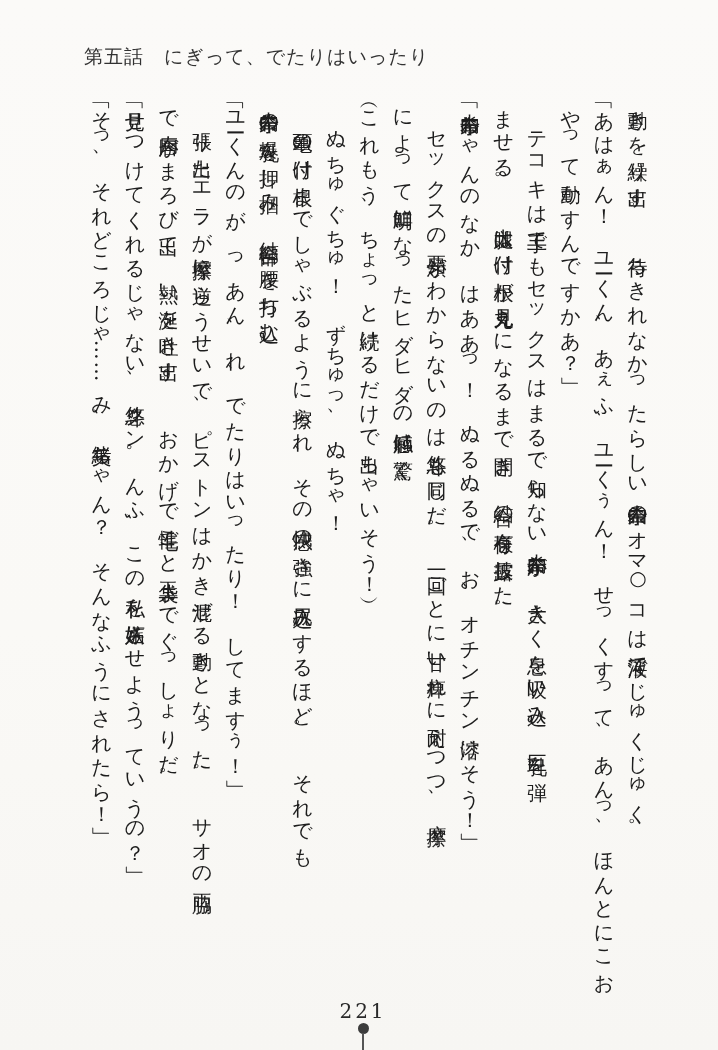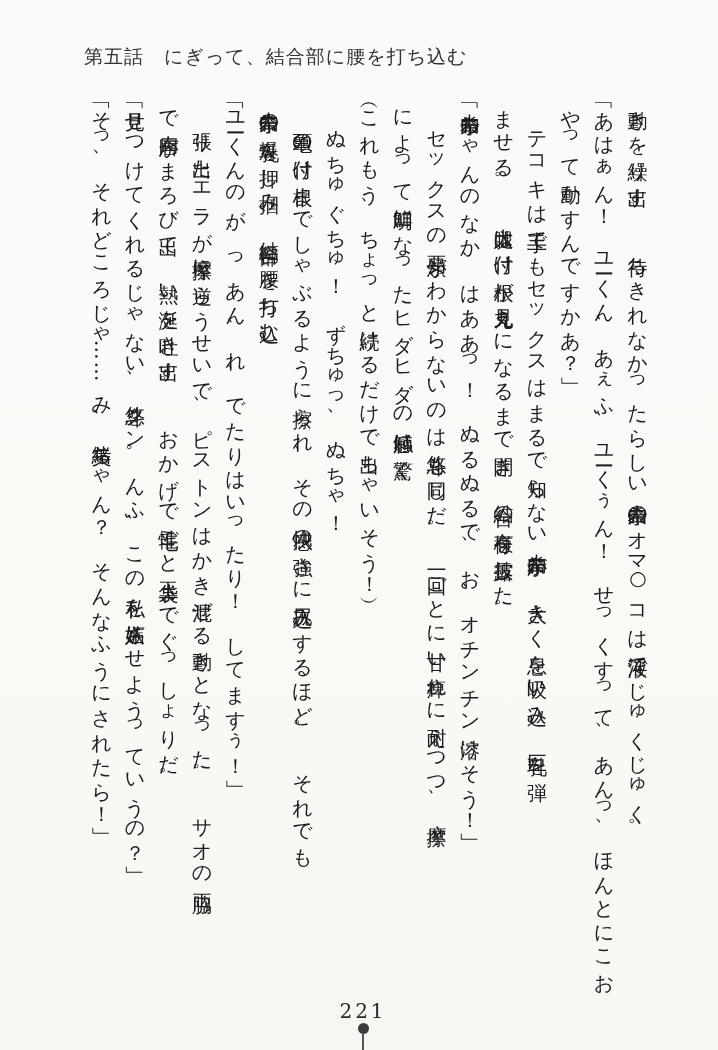--- a/index.html
+++ b/index.html
@@ -70,21 +70,21 @@
     width: 2px;
     height: 18px;
     background: #555;
     margin: -1px auto 0 auto;
   }
 </style>
 </head>
 <body>
 
 <div class="page">
-  <div class="running-header">第五話　にぎって、結合部に腰を打ち込む</div>
+  <div class="running-header">第五話　にぎって、でたりはいったり</div>
 
   <div class="body-text" id="body-text">
       <p class="vline">動きを繰り出す。　待ちきれなかったらしい由希奈のオマ○コは淫液でじゅくじゅく。</p>
       <p class="vline">「あはぁん！　ユーくん、あぇふ、ユーくぅん！　せっくすって、あんっ、ほんとにこお</p>
       <p class="vline">やって動かすんですかあ？」</p>
       <p class="vline">　テコキは上手でもセックスはまるで知らない由希奈が、大きく息を吸い込み、巨乳を弾</p>
       <p class="vline">ませる。　太腿は付け根が丸見えになるまで開き、結合の有様を披露した。</p>
       <p class="vline">「由希奈ちゃんのなか、はああっ！　ぬるぬるで、お、オチンチン溶けそう！」</p>
       <p class="vline">　セックスの要領がわからないのは悠斗も同じだ。　一回ごとに甘い痺れに耐えつつ、摩擦</p>
       <p class="vline">によって鮮明になったヒダヒダの感触に驚く。</p>

